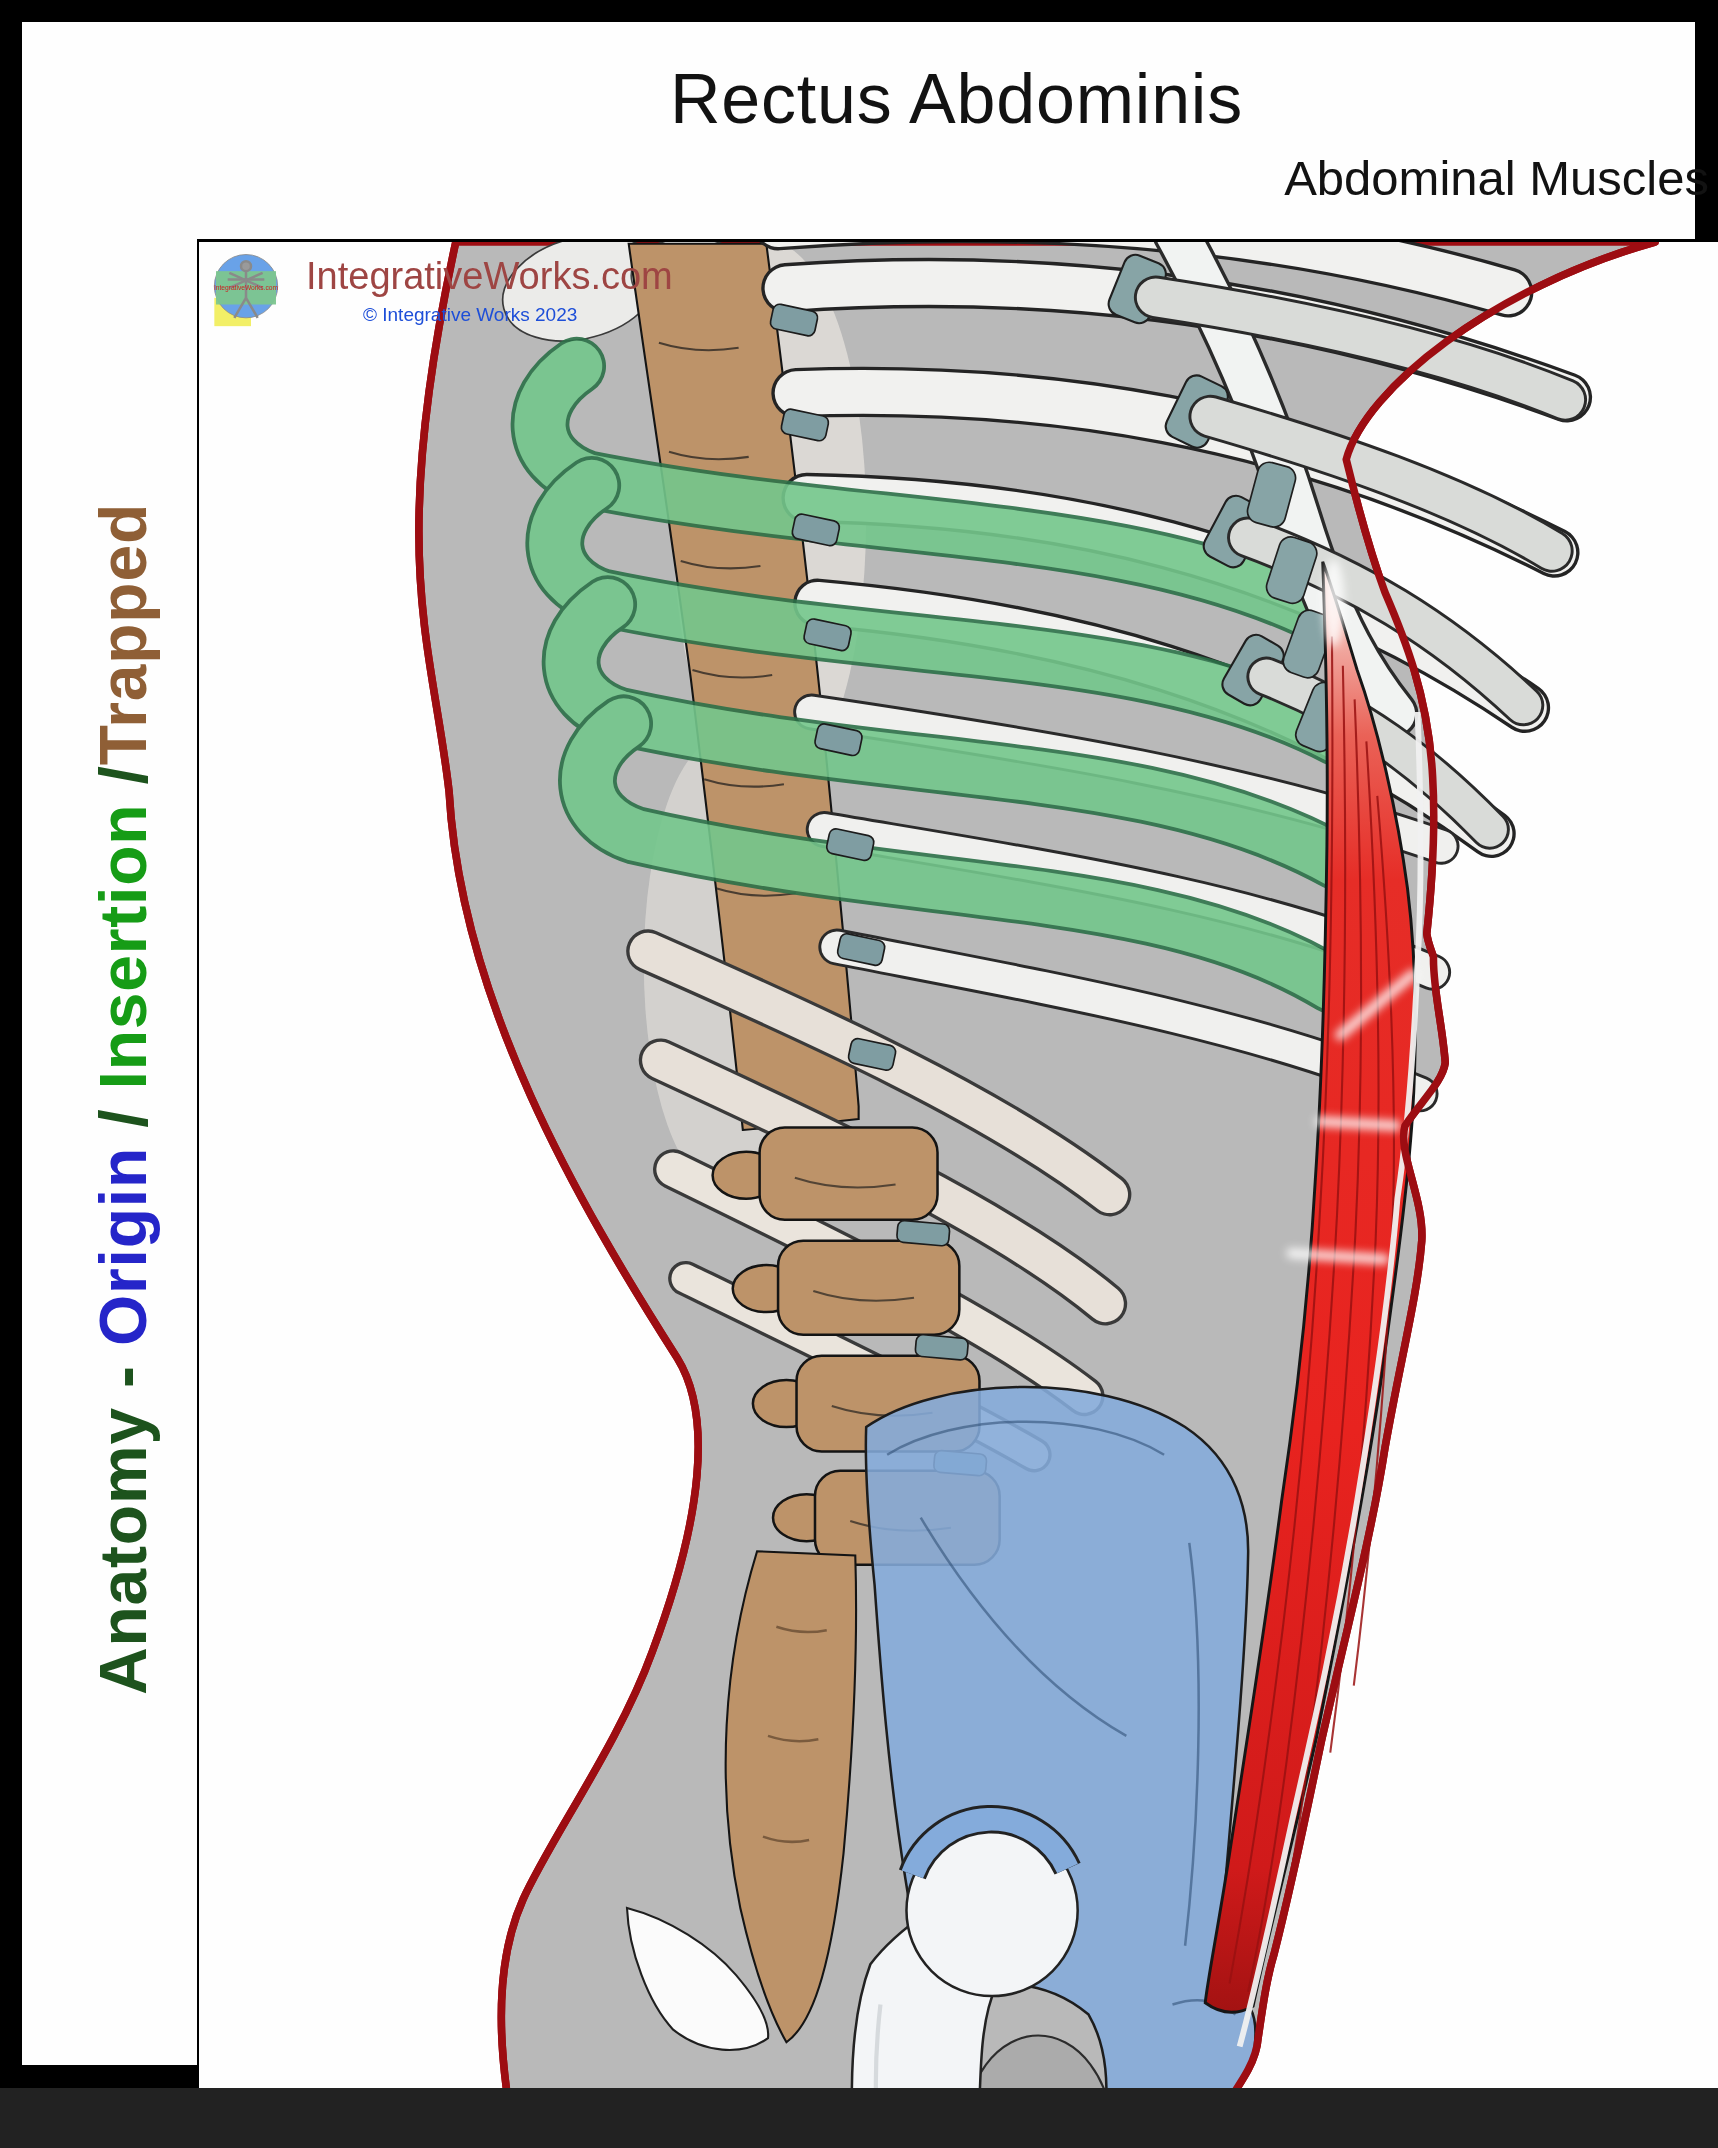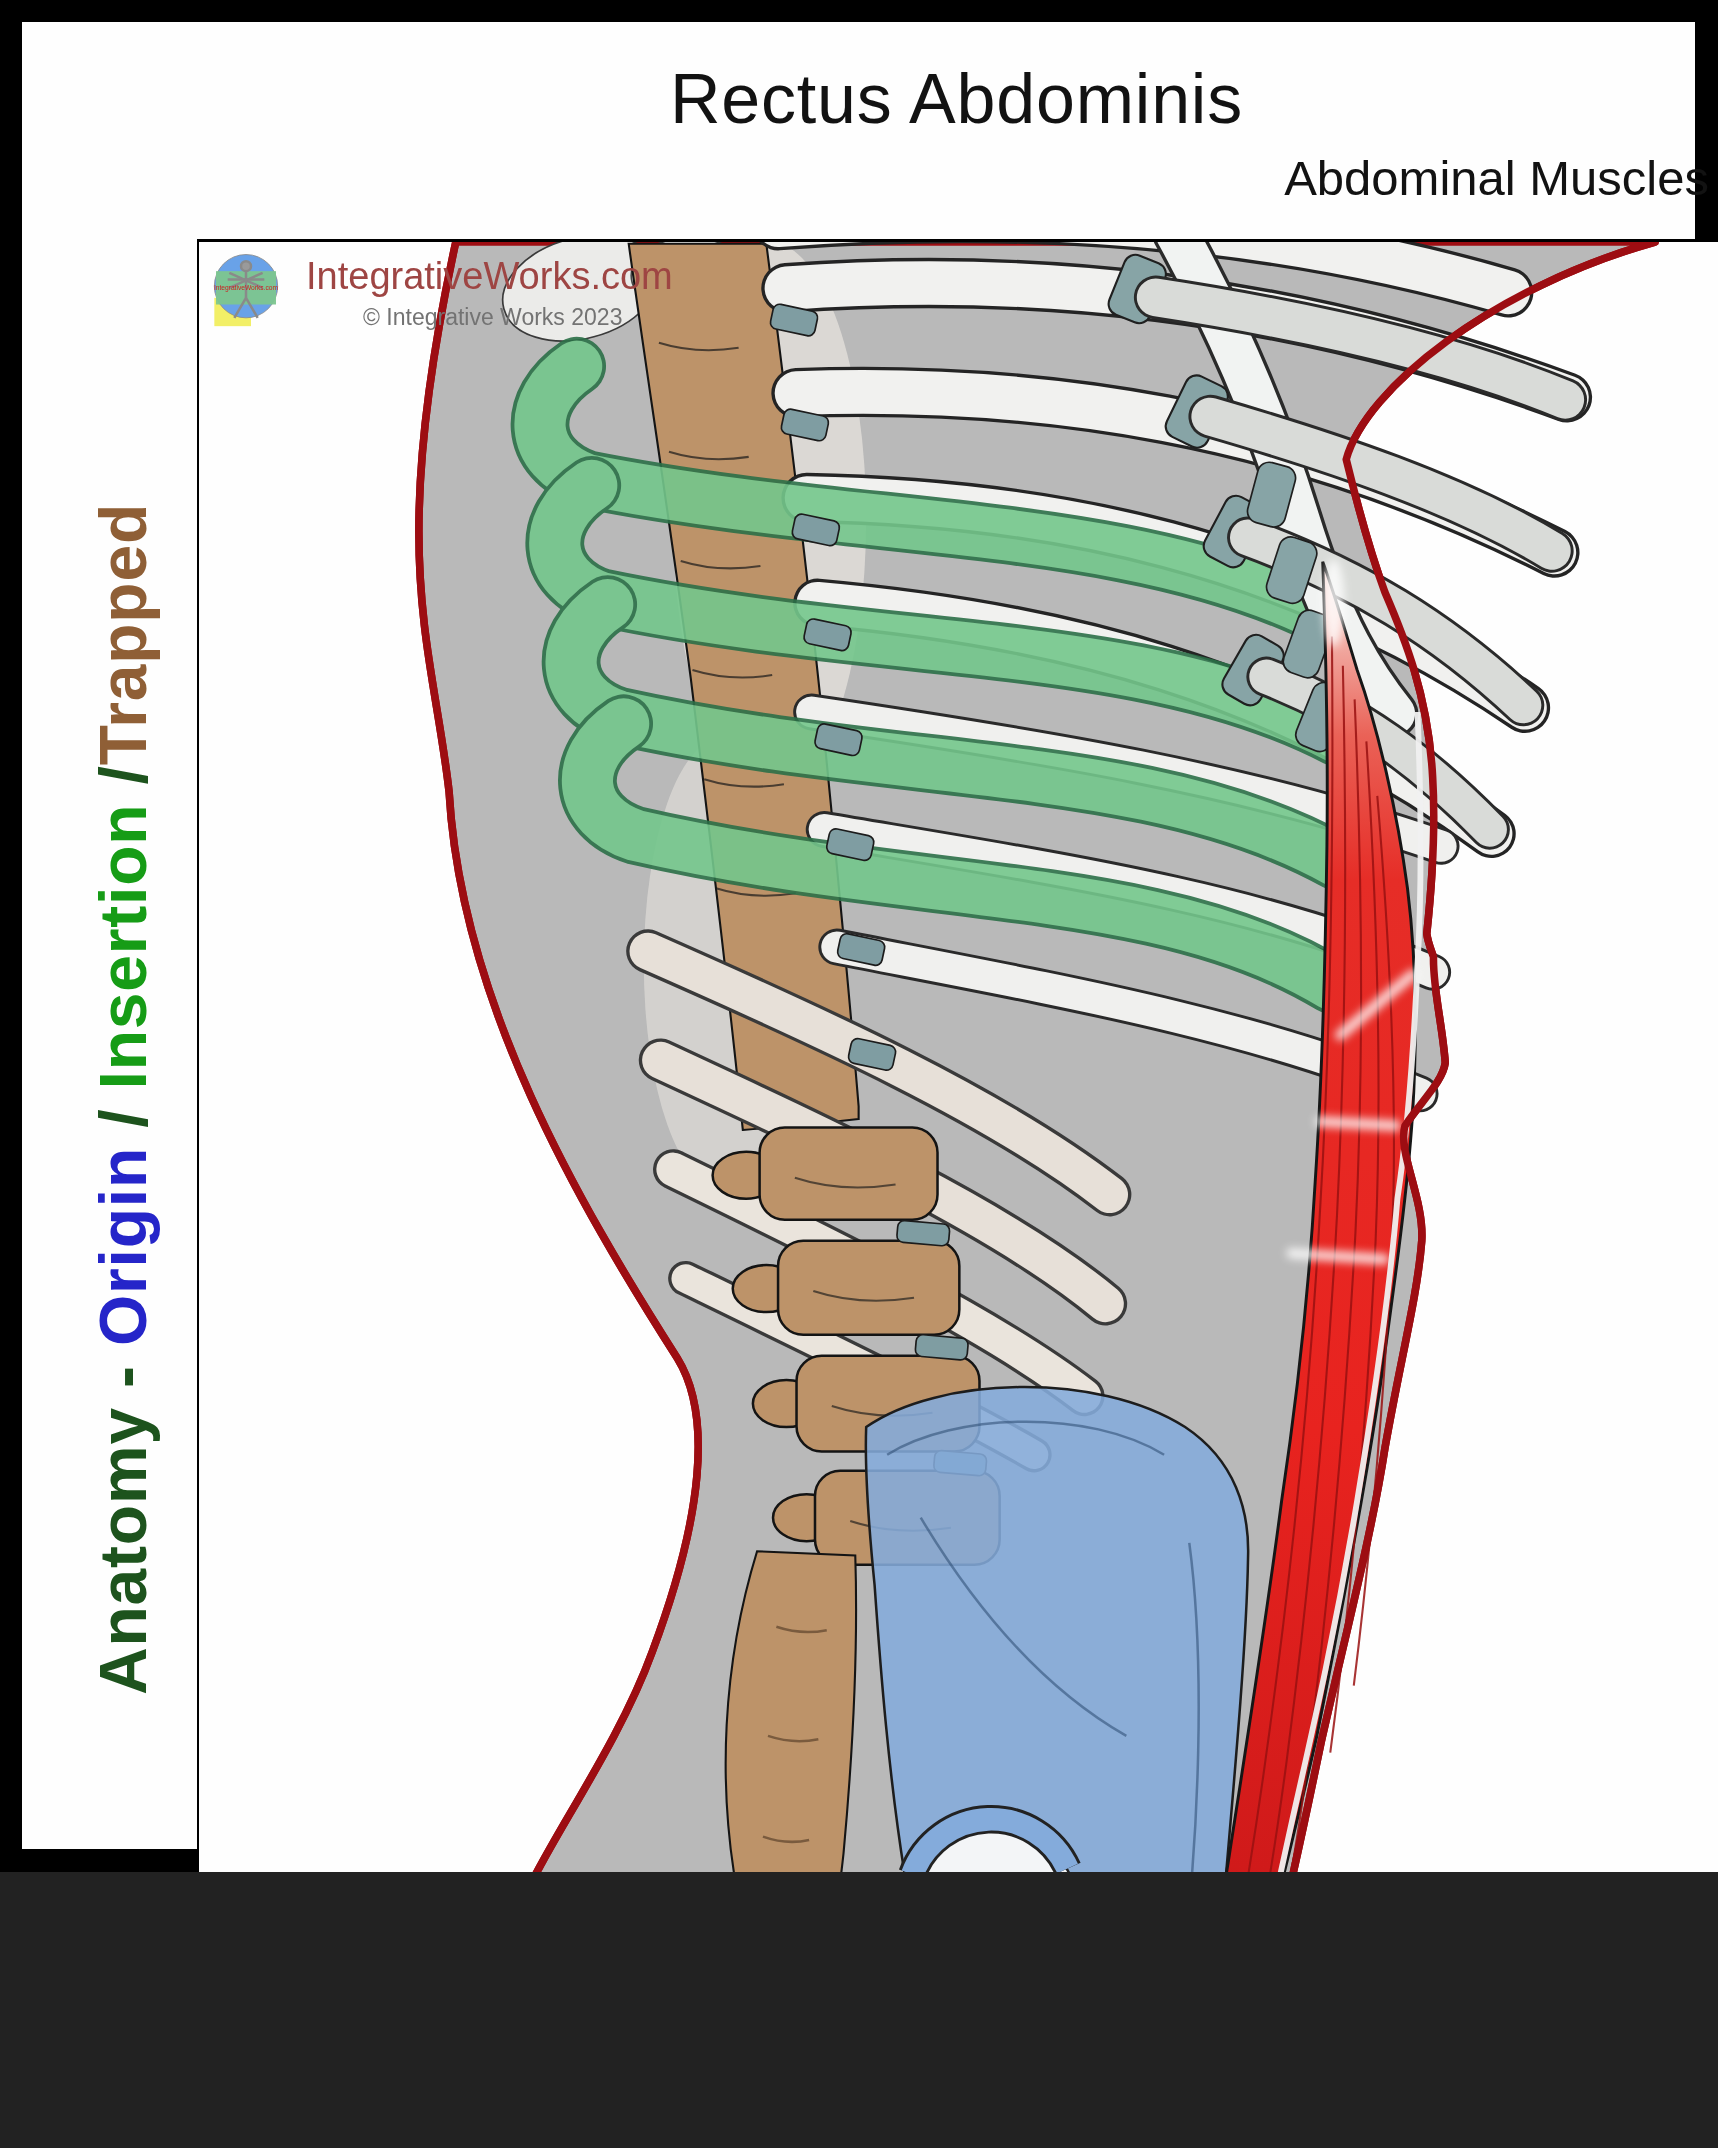--- a/index.html
+++ b/index.html
@@ -1,33 +1,33 @@
 <!DOCTYPE html>
 <html style="font-size:13.4px"><head>
 <meta charset="utf-8">
 <style>
   html,body{margin:0;padding:0;background:#222;}
-  .frame{position:relative;width:1718px;height:1872px;background:#000;overflow:hidden;
+  .frame{position:relative;width:1718px;height:2088px;background:#000;overflow:hidden;
          font-family:"Liberation Sans",sans-serif;}
   .page{position:absolute;left:22px;top:22px;right:22.7px;bottom:23.5px;background:#fefefe;}
   .page-title{position:absolute;left:175px;width:1519px;top:37px;text-align:center;
               font-size:70px;color:#121212;letter-spacing:0.8px;}
   .page-subtitle{position:absolute;left:168px;width:1519px;top:128px;text-align:right;
               font-size:49px;color:#121212;}
   .side-label-anchor{position:absolute;left:101px;top:1077px;width:0;height:0;
               display:flex;align-items:center;justify-content:center;}
   .side-label{white-space:nowrap;transform:rotate(-90deg);transform-origin:center;
               font-size:66px;font-weight:bold;letter-spacing:0.8px;}
   .illustration{position:absolute;left:175px;top:217px;width:1521px;height:1909px;
               border-top:3.4px solid #000;border-left:2.5px solid #000;box-sizing:border-box;
               background:#fefefe;padding-left:29px;}
   .illustration svg.anatomy{position:absolute;left:0;top:0;width:100%;height:100%;}
   .brand-logo{position:absolute;left:11.7px;top:6.7px;width:70px;height:81px;}
   .brand-site{position:absolute;left:107px;top:13.4px;font-size:38px;color:#9e4543;}
-  .brand-copy{position:absolute;left:164px;top:62px;font-size:23px;color:#737373;}
+  .brand-copy{position:absolute;left:164px;top:62px;font-size:19px;color:#1d4ed8;}
 </style>
 </head>
 <body>
 
 <div class="frame">
   <div class="page">
 
     <div class="page-title">Rectus Abdominis</div>
     <div class="page-subtitle">Abdominal Muscles</div>
 

